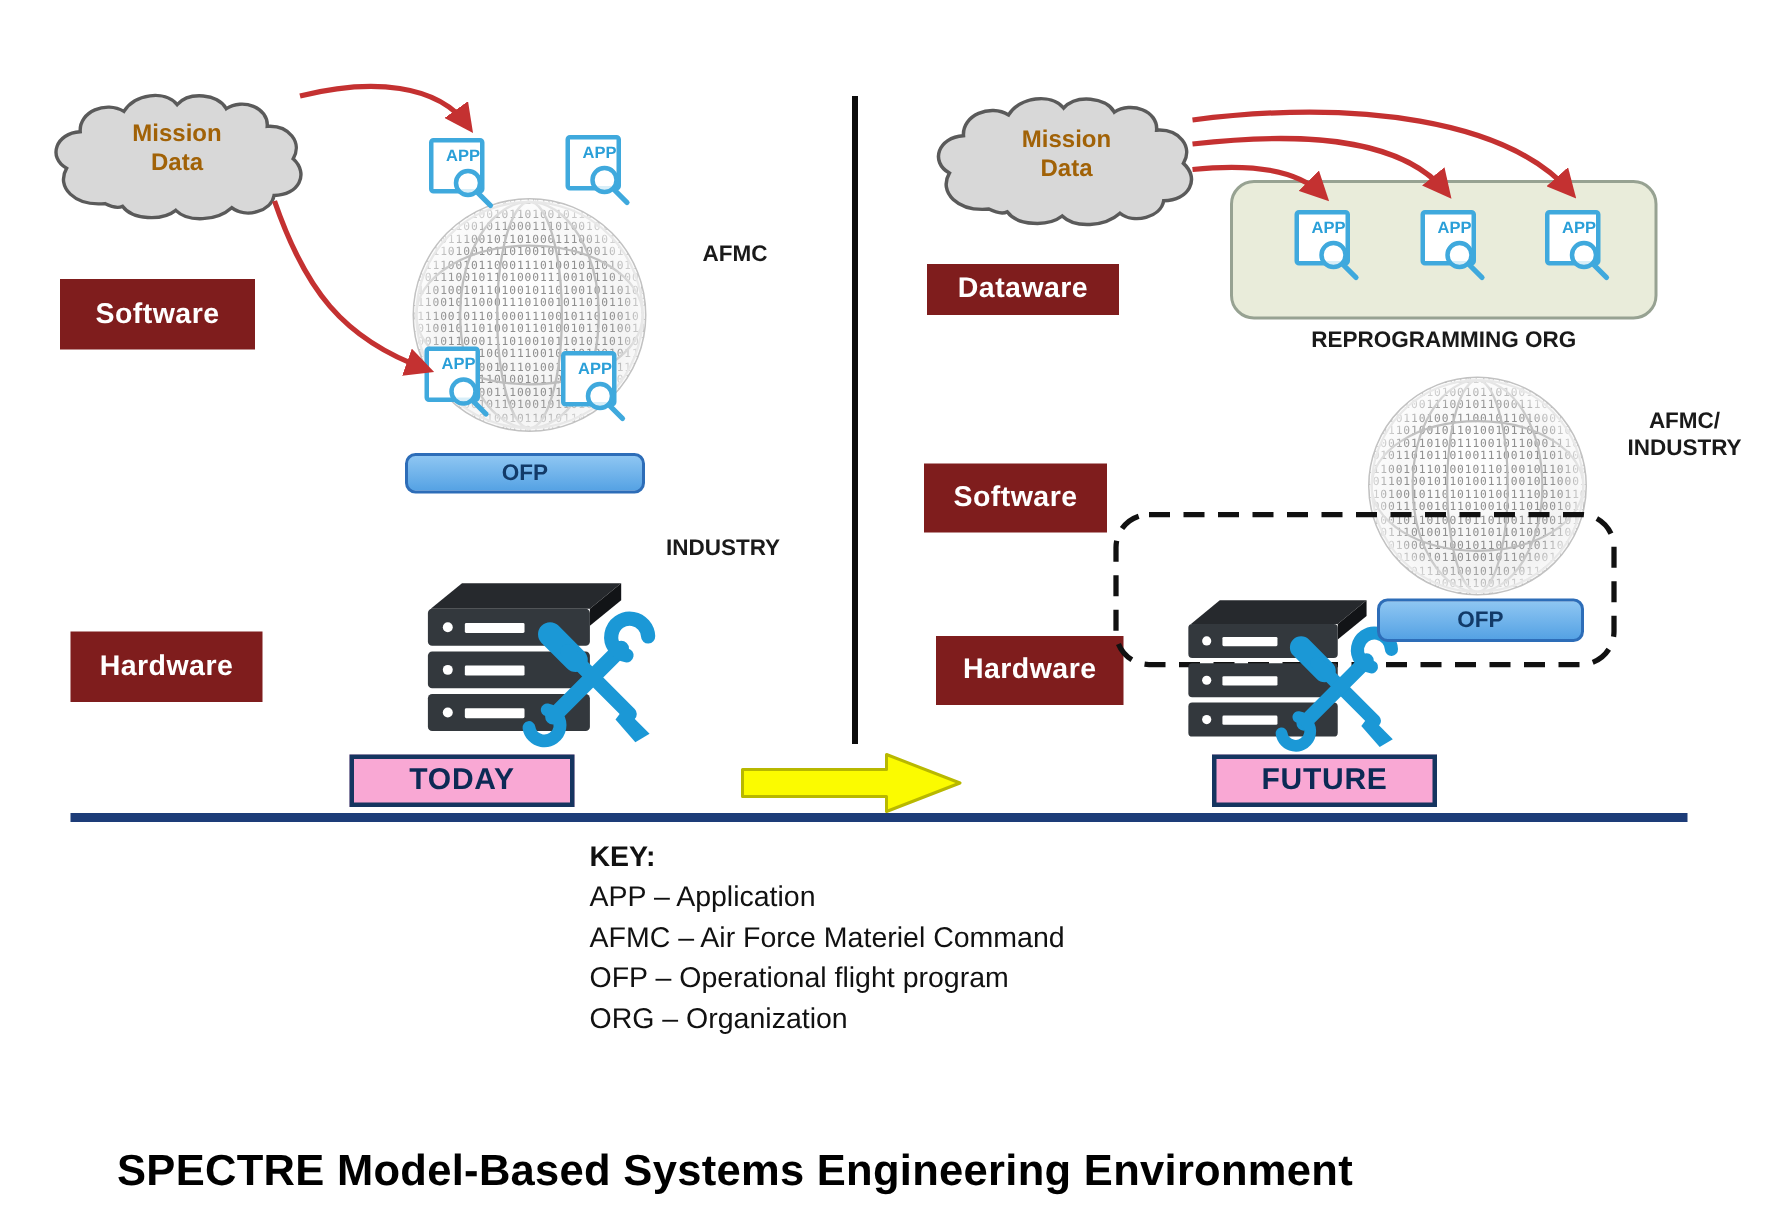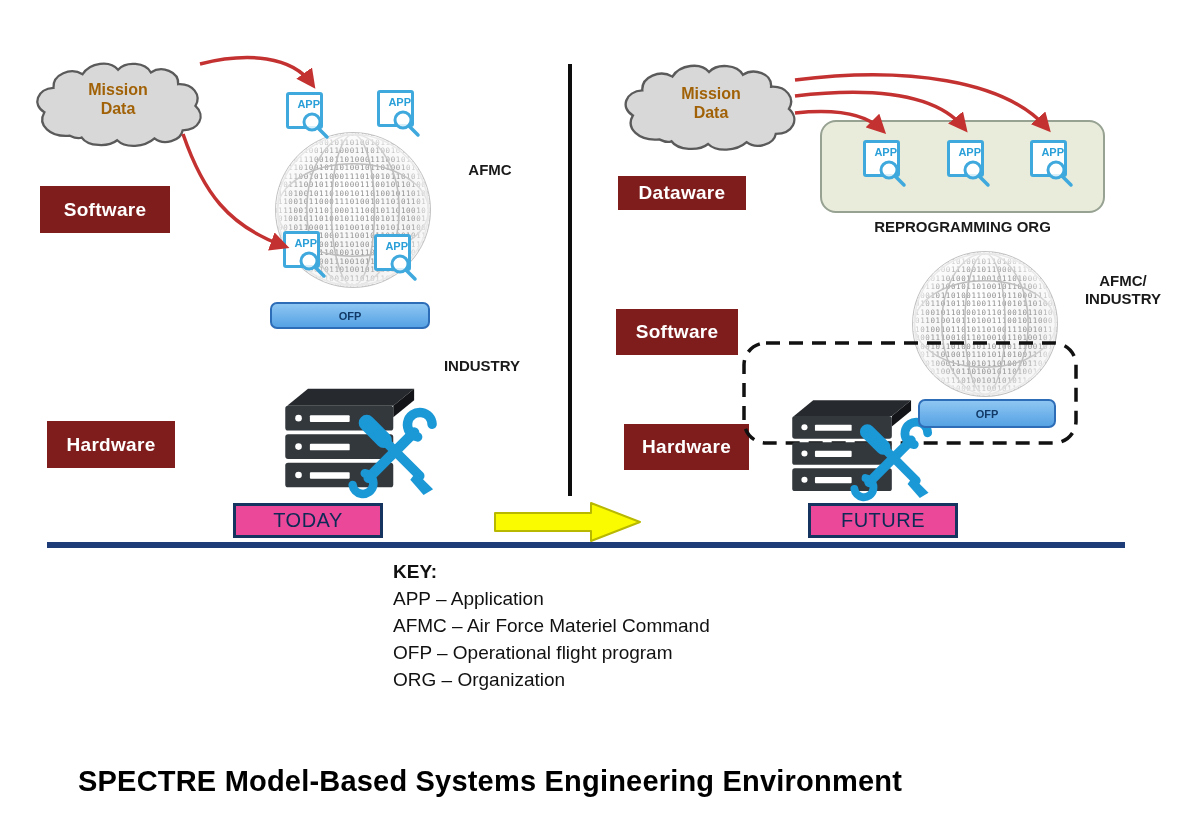--- a/index.html
+++ b/index.html
@@ -8,26 +8,26 @@
   .abs{position:absolute;}
 
   
   .blk{position:absolute;background:#7f1d1d;color:#fff;font-weight:bold;font-size:19px;
        display:flex;align-items:center;justify-content:center;letter-spacing:.3px;}
 
   
   .cloud-text{position:absolute;text-align:center;font-weight:bold;font-size:16px;line-height:19px;color:#a16207;}
 
   
-  .btn-stage{position:absolute;background:#ec4899;border:3px solid #153560;color:#0c2a55;
-             font-weight:normal;font-size:20px;display:flex;align-items:center;justify-content:center;
+  .btn-stage{position:absolute;background:#f9a8d4;border:3px solid #153560;color:#0c2a55;
+             font-weight:bold;font-size:20px;display:flex;align-items:center;justify-content:center;
              box-sizing:border-box;letter-spacing:.5px;}
   
   .btn-ofp{position:absolute;background:linear-gradient(#8ec6f2,#55a2e4);border:2px solid #2d6db8;
-           border-radius:7px;color:#123a68;font-weight:bold;font-size:11px;display:flex;
+           border-radius:7px;color:#123a68;font-weight:bold;font-size:15px;display:flex;
            align-items:center;justify-content:center;box-sizing:border-box;}
 
   
   .globe{position:absolute;border-radius:50%;overflow:hidden;z-index:1;
          background:radial-gradient(circle at 45% 38%, #ffffff 0%, #f4f4f4 55%, #dddddd 100%);
          border:1px solid #c2c2c2;}
   .globe-binary{position:absolute;inset:-3px;font-family:"DejaVu Sans Mono",monospace;
                 font-size:7.5px;line-height:8.5px;letter-spacing:.6px;color:#8e8e8e;
                 word-break:break-all;overflow:hidden;}
   .globe-grid{position:absolute;inset:0;}

